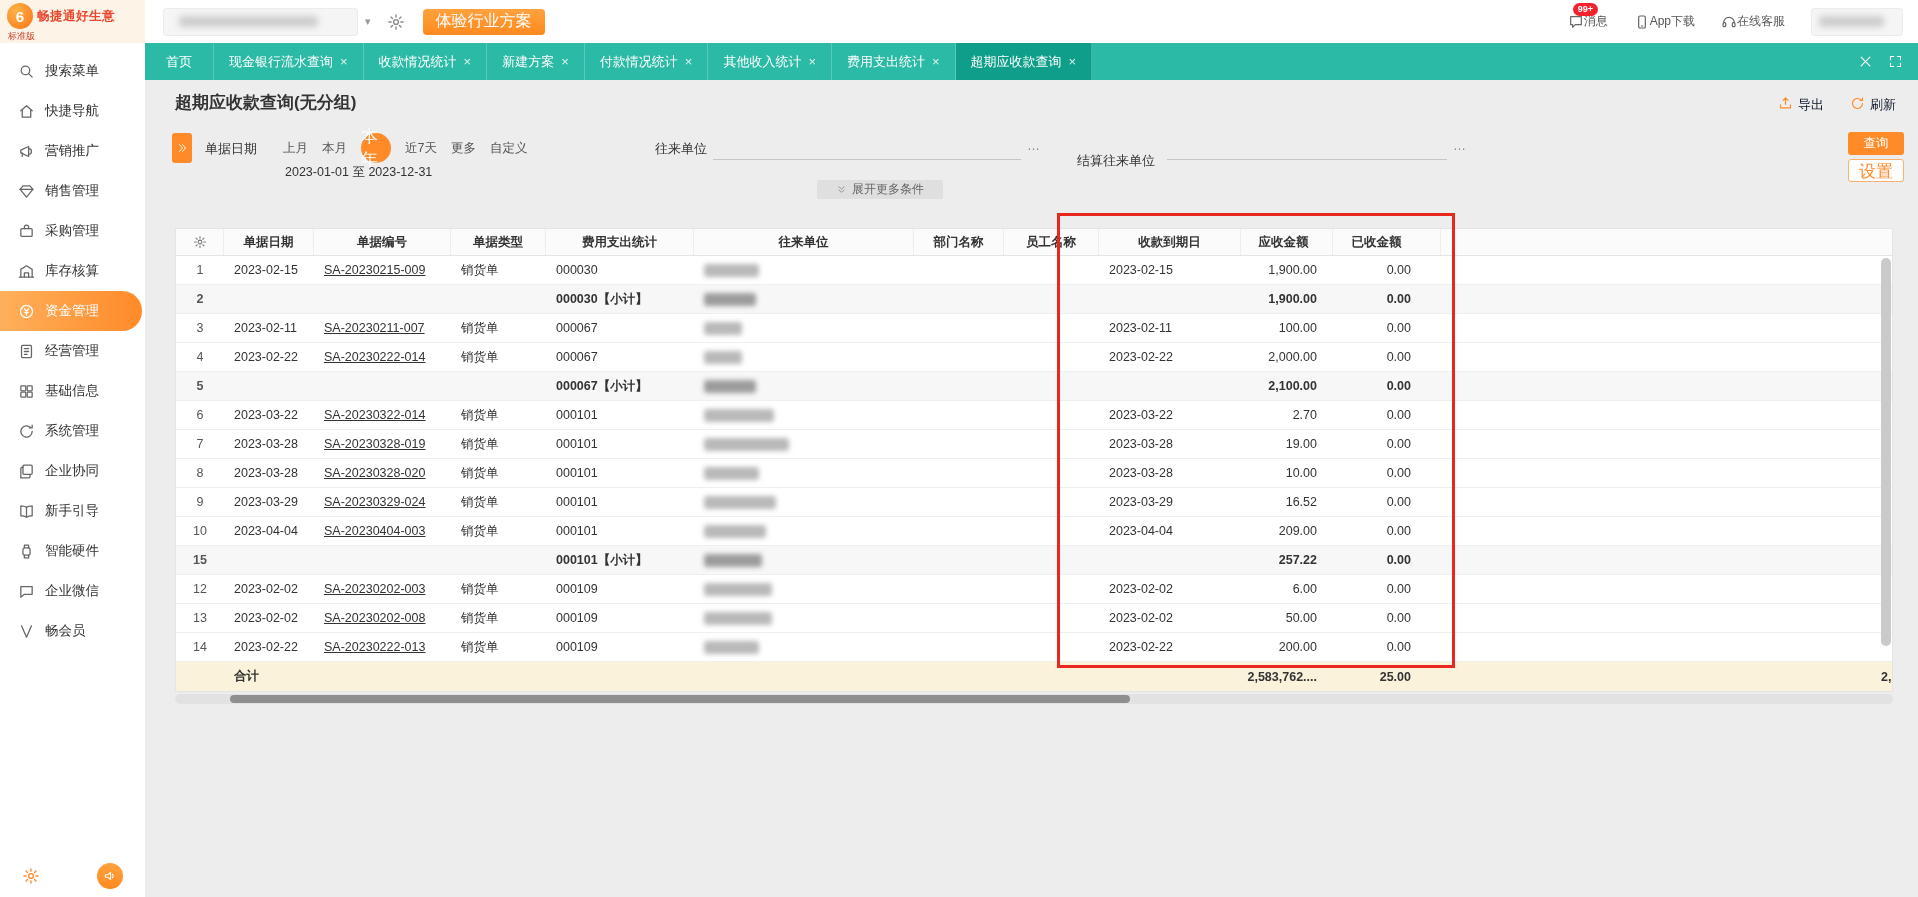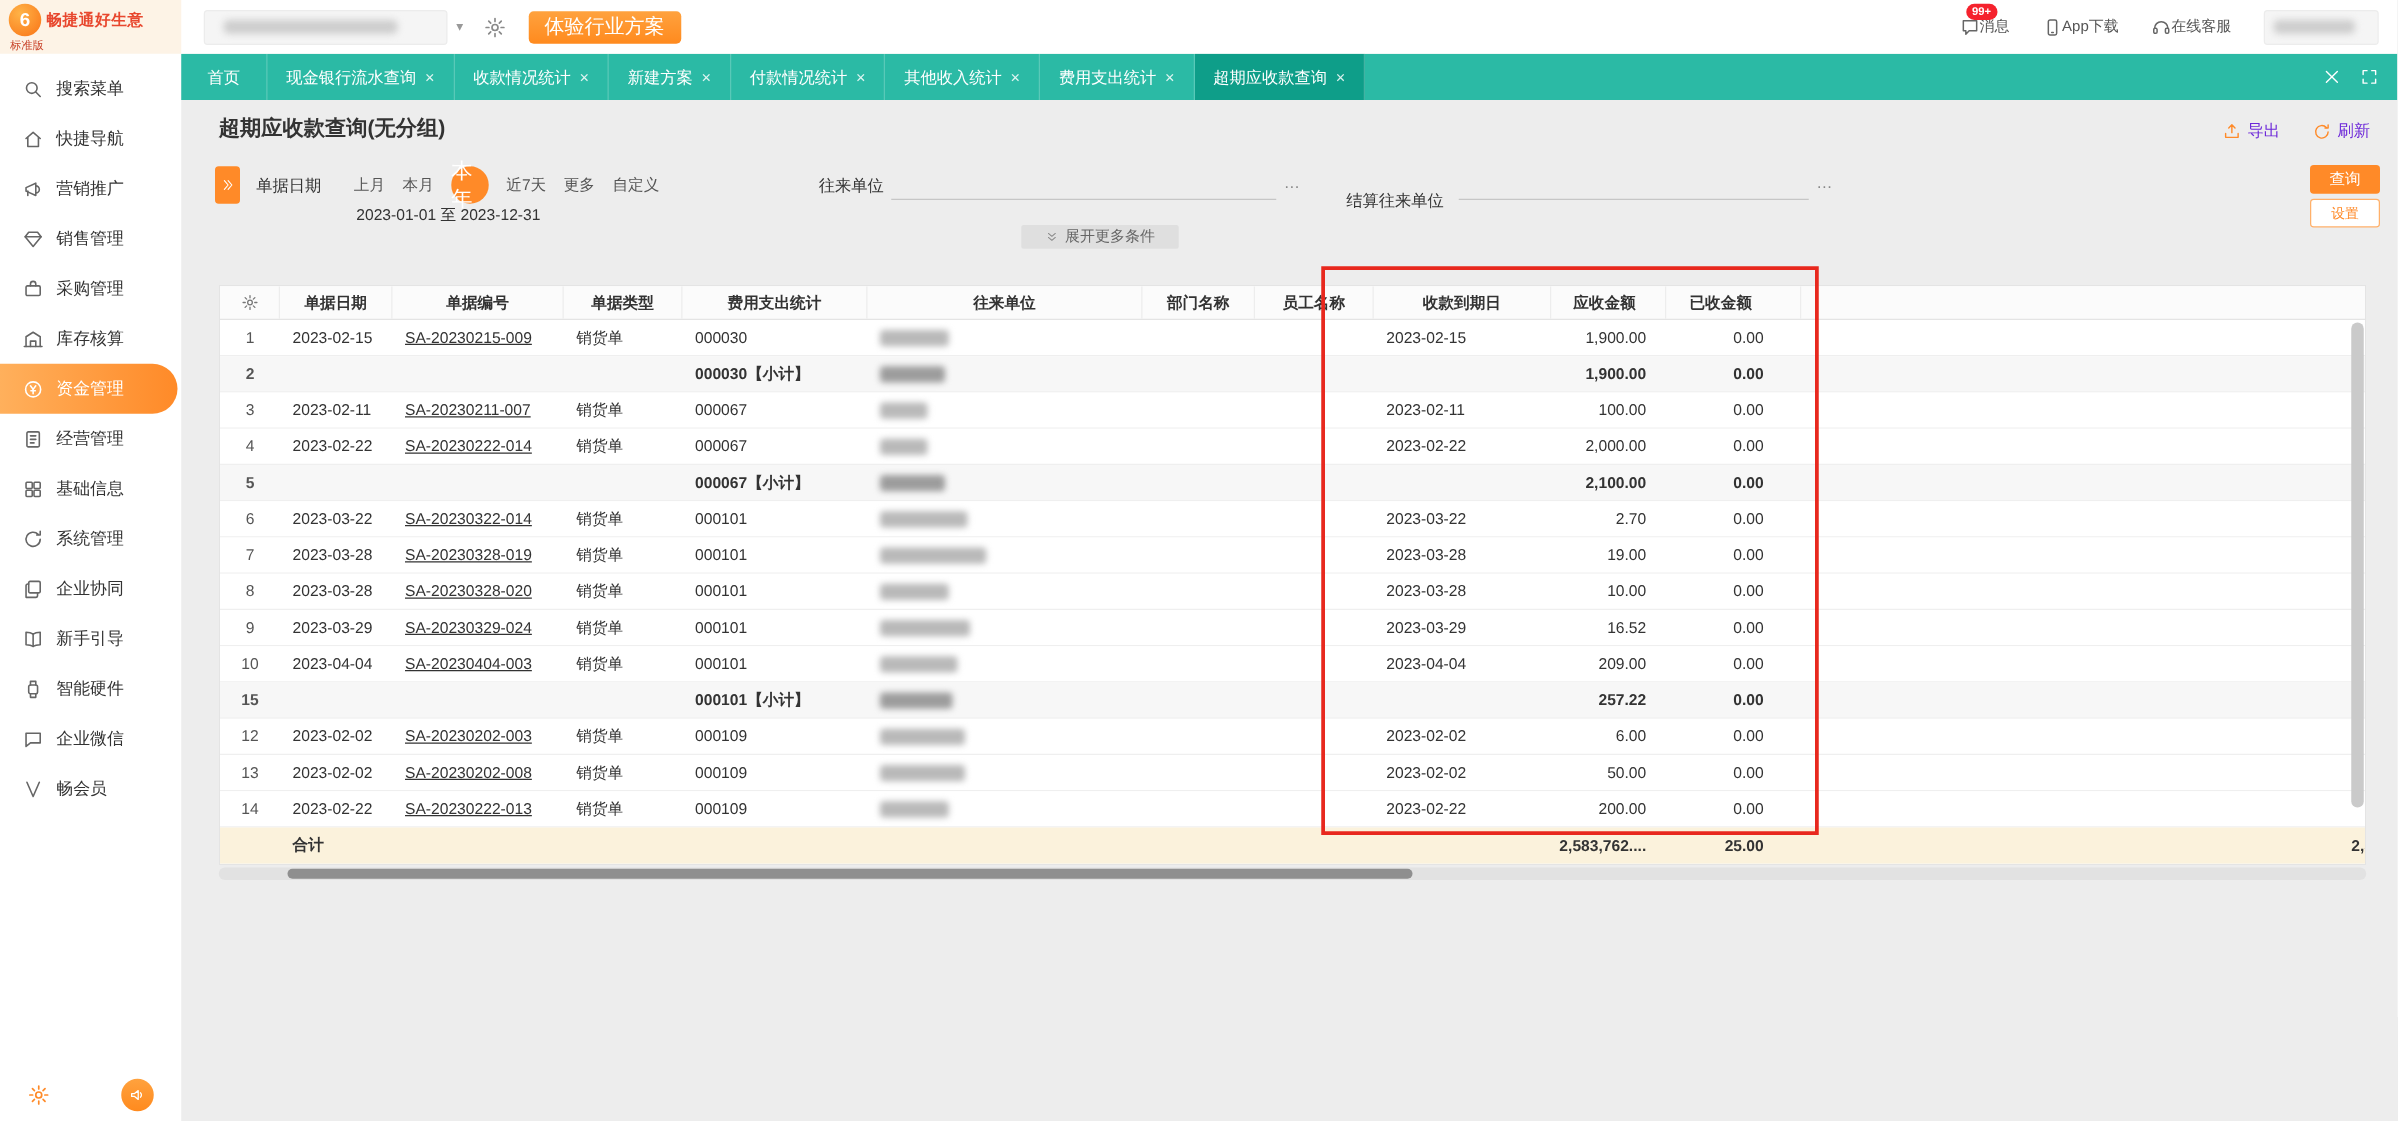--- a/index.html
+++ b/index.html
@@ -41,34 +41,34 @@
 .side-item.active{width:142px;background:linear-gradient(90deg,#ffb05c,#ff8a28);border-radius:0 20px 20px 0;color:#fff}
 .side-item.active .ico{color:#fff}
 .side-foot{position:absolute;bottom:8px;left:0;width:100%;display:flex;align-items:center;justify-content:space-between;padding:0 22px}
 .side-foot .gear{width:18px;height:18px;color:#ff8a28;cursor:pointer}
 .foot-circle{width:26px;height:26px;border-radius:50%;background:linear-gradient(#ffa23e,#ff8a1e);color:#fff;display:flex;align-items:center;justify-content:center;cursor:pointer}
 .foot-circle .ico{width:14px;height:14px}
 
 .main{position:absolute;left:145px;top:80px;right:0;bottom:0;background:#ededed}
 .page-head{position:absolute;left:30px;top:11px;font-size:17px;font-weight:bold;color:#333}
 .head-actions{position:absolute;right:22px;top:16px;display:flex;gap:26px}
-.head-act{display:flex;align-items:center;gap:5px;font-size:13px;color:#6d28d9;cursor:pointer}
+.head-act{display:flex;align-items:flex-start;gap:5px;font-size:13px;color:#0f172a;cursor:pointer}
 .head-act .ico{width:15px;height:15px;color:#ff8a28}
 
 .collapse-btn{position:absolute;left:27px;top:53px;width:20px;height:30px;background:#ff8a28;border-radius:3px;color:#fff;display:flex;align-items:center;justify-content:center;cursor:pointer}
 .collapse-btn .ico{width:12px;height:12px}
 .f-label{position:absolute;font-size:13px;color:#333}
 .quick-row{position:absolute;left:138px;top:53px;height:30px;display:flex;align-items:center;gap:14px}
 .qopt{font-size:12.5px;color:#555;cursor:pointer}
 .qopt.on{width:30px;height:30px;border-radius:50%;background:#ff8a28;color:#fff;display:flex;align-items:center;justify-content:center;font-size:17px}
 .date-range{position:absolute;left:140px;top:84px;font-size:12.5px;color:#333}
 .uline{position:absolute;border-bottom:1px solid #c6c6c6;height:24px;cursor:text}
 .dots{position:absolute;color:#888;font-size:13px;cursor:pointer;letter-spacing:1px}
 .query-btn{position:absolute;left:1703px;top:52px;width:56px;height:23px;background:#ff8a28;border:none;border-radius:3px;color:#fff;font-size:12.5px;cursor:pointer;font-family:inherit}
-.set-btn{position:absolute;left:1703px;top:79px;width:56px;height:23px;background:#fff;border:1px solid #ffb06a;border-radius:3px;color:#ff8a28;font-size:11px;cursor:pointer;font-family:inherit}
+.set-btn{position:absolute;left:1703px;top:79px;width:56px;height:23px;background:#fff;border:1px solid #ffb06a;border-radius:3px;color:#ff8a28;font-size:17px;cursor:pointer;font-family:inherit}
 .expand-pill{position:absolute;left:672px;top:100px;width:126px;height:19px;background:#dfdfdf;border-radius:2px;display:flex;align-items:center;justify-content:center;gap:5px;font-size:12px;color:#666;cursor:pointer}
 .expand-pill .ico{width:11px;height:11px;color:#888}
 
 .tbl{position:absolute;left:30px;top:148px;width:1718px;background:#fff;border:1px solid #e4e4e4;overflow:hidden}
 .thead,.trow{display:flex;align-items:stretch;width:1743px}
 .thead{height:27px;background:#fbfbfb;border-bottom:1px solid #e4e4e4;font-weight:bold}
 .thead .cell{justify-content:center;border-right:1px solid #ededed;color:#333}
 .trow{height:29px;border-bottom:1px solid #efefef;background:#fff}
 .trow.sub{background:#f7f7f7;font-weight:bold}
 .trow.total{background:#fbf2dc;border-bottom:none;font-weight:bold}

